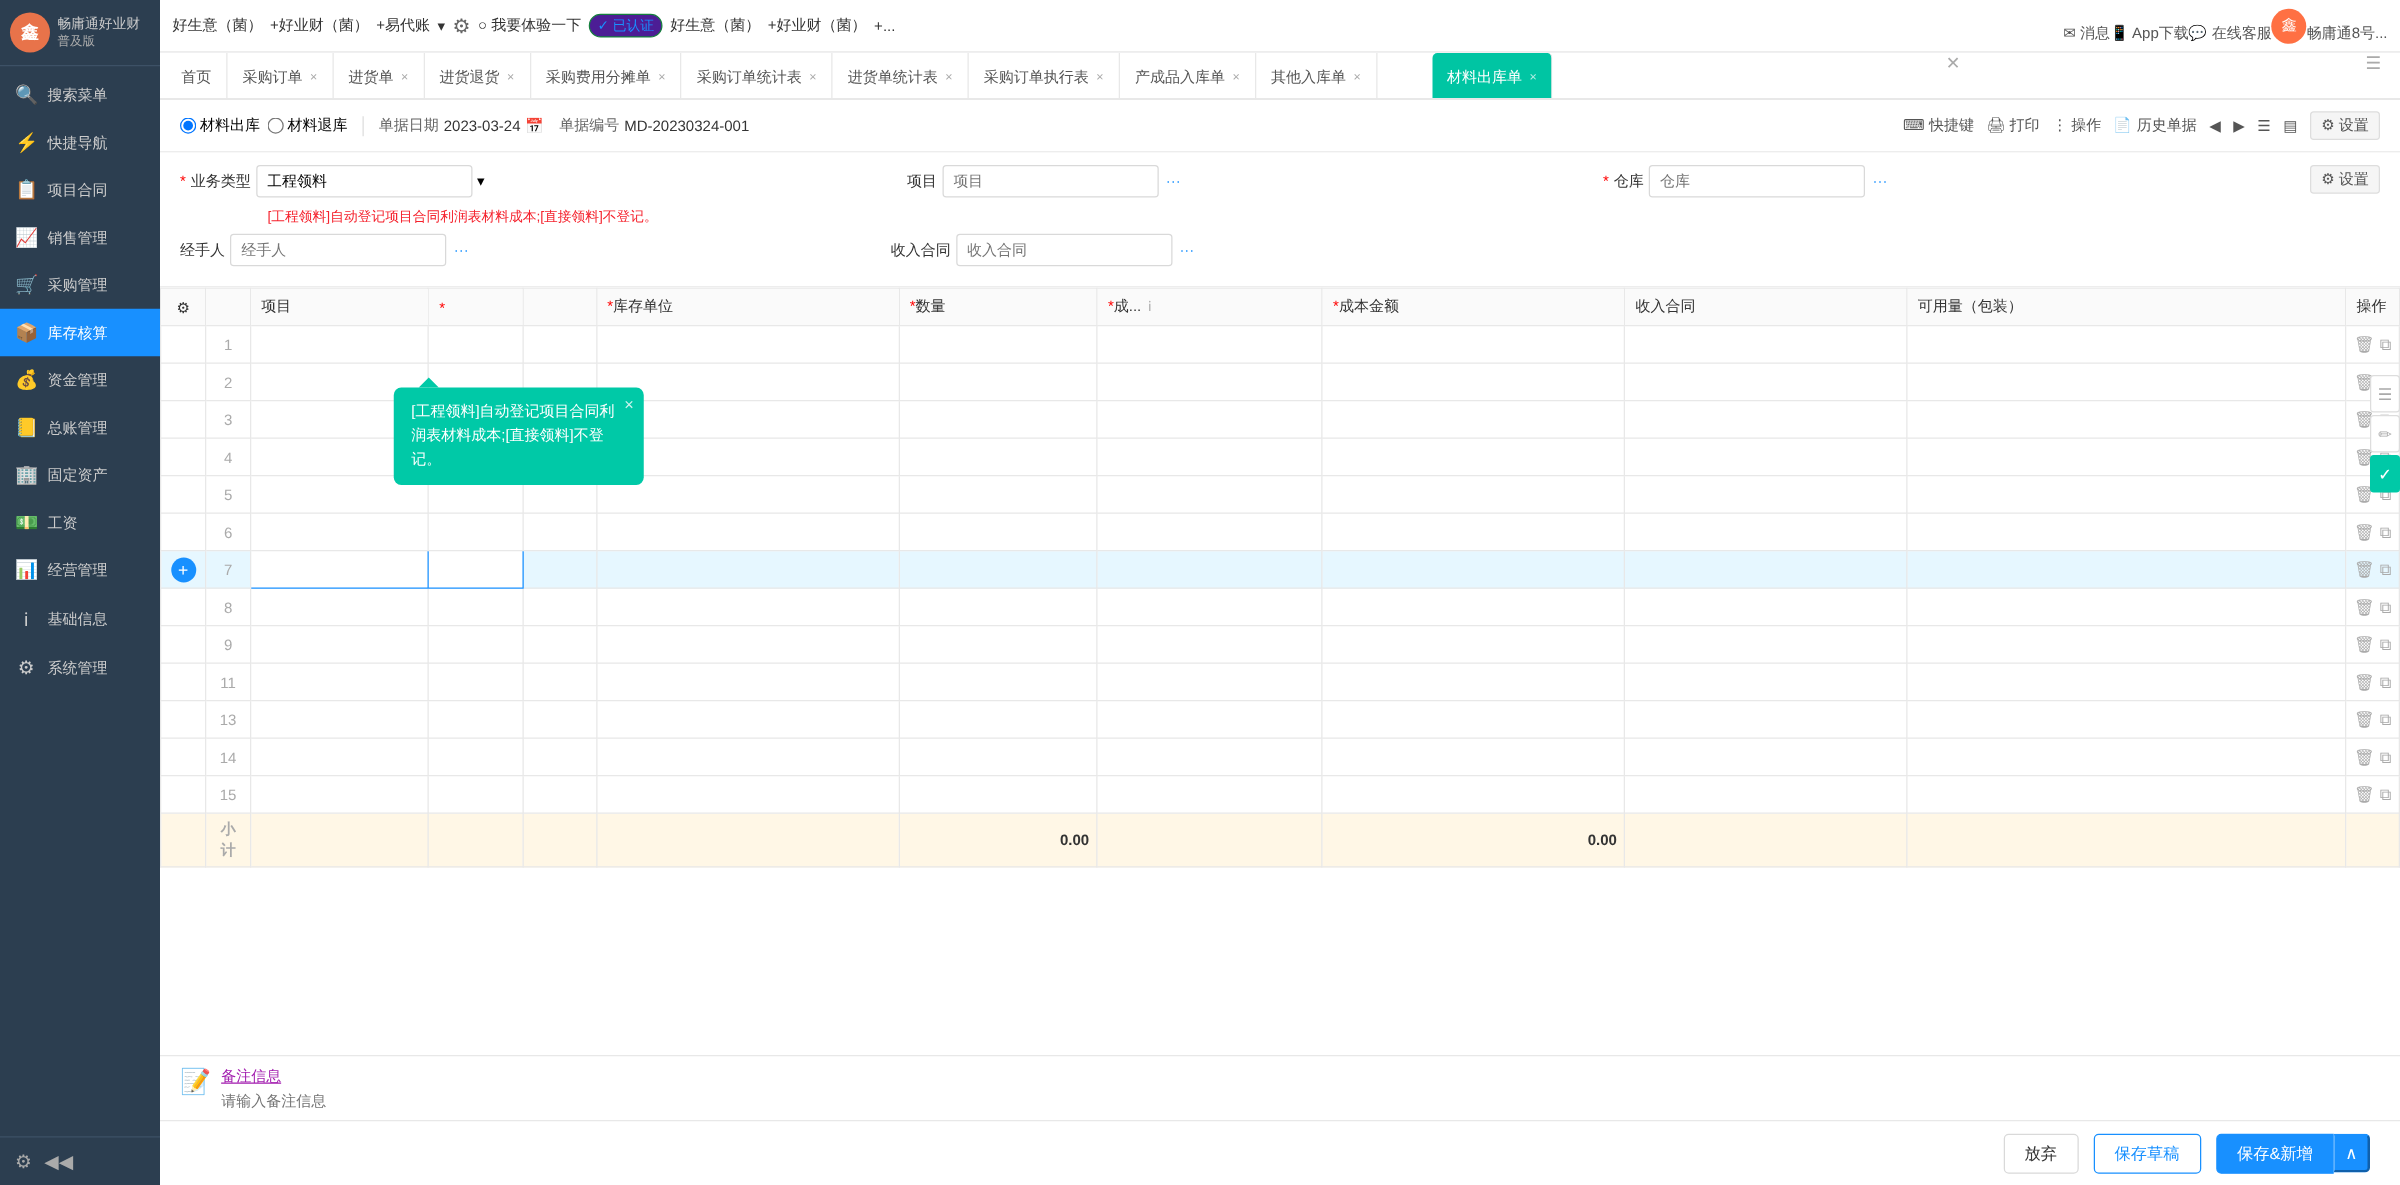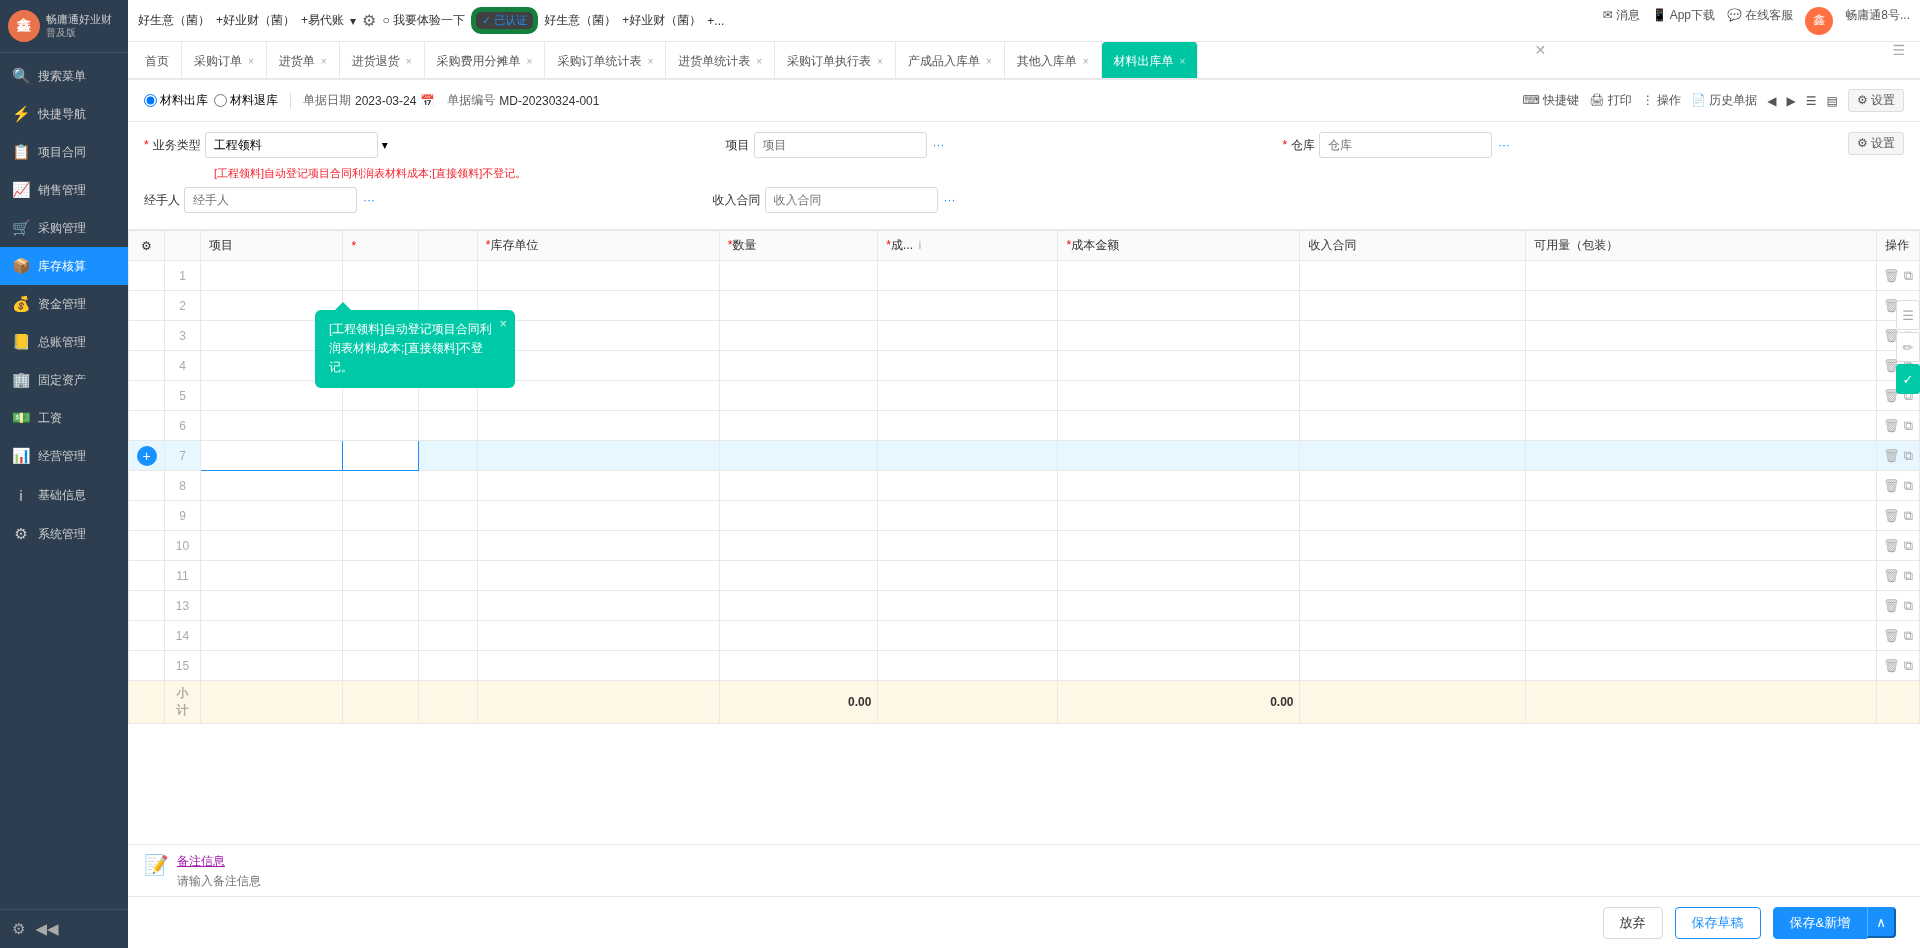--- a/index.html
+++ b/index.html
@@ -55,22 +55,22 @@
       background: #fff;
       height: 42px;
       display: flex; align-items: center;
       padding: 0 10px;
       border-bottom: 1px solid #e8e8e8;
       gap: 8px;
       flex-shrink: 0;
     }
     .topbar-nav { display: flex; align-items: center; gap: 6px; flex: 1; font-size: 12px; color: #333; text-align: center; }
     .topbar-link { color: #333; cursor: pointer; white-space: nowrap; }
-    .topbar-certified { background: #404040; border: 5px solid #15803d; color: #1890ff; padding: 1px 6px; border-radius: 10px; font-size: 11px; }
-    .topbar-right { display: flex; align-items: flex-start; gap: 12px; font-size: 12px; color: #555; flex-shrink: 0; }
+    .topbar-certified { background: #4c1d95; border: 1px solid #15803d; color: #1890ff; padding: 1px 6px; border-radius: 10px; font-size: 11px; }
+    .topbar-right { display: flex; align-items: flex-end; gap: 0; font-size: 12px; color: #555; flex-shrink: 0; }
     .topbar-right span { cursor: pointer; }
     .topbar-settings { font-size: 16px; cursor: pointer; color: #666; }
     .avatar { width: 28px; height: 28px; border-radius: 50%; background: #ff7043; display: flex; align-items: center; justify-content: center; color: #fff; font-size: 12px; }
 
     
     .tabsbar {
       background: #fff;
       height: 38px;
       display: flex; align-items: flex-start;
       border-bottom: 2px solid #e8e8e8;
@@ -84,21 +84,21 @@
       padding: 0 12px;
       height: 38px;
       border-right: 1px solid #e8e8e8;
       cursor: pointer;
       white-space: nowrap;
       font-size: 12px;
       color: #555;
       flex-shrink: 0;
     }
     .tab .tab-close { color: #aaa; font-size: 10px; margin-left: 2px; }
-    .tab.active-green { background: #00c5a3; color: #fff; border-radius: 4px 4px 0 0; }
+    .tab.active-green { background: #00c5a3; color: #fff; border-radius: 4px 4px 0 0; margin-left: 44px; }
     .tab.active-green .tab-close { color: rgba(255,255,255,0.7); }
     .tabs-close-btn { margin-left: auto; padding: 0 10px; color: #aaa; cursor: pointer; font-size: 14px; }
 
     
     .toolbar {
       background: #fff;
       height: 42px;
       display: flex; align-items: center;
       padding: 0 16px;
       border-bottom: 1px solid #e8e8e8;
@@ -678,39 +678,20 @@
             <td></td>
             <td class="icon-col">
               <div class="action-icons">
                 <span class="action-icon">🗑</span>
                 <span class="action-icon">⧉</span>
               </div>
             </td>
           </tr>
           <tr>
             <td class="icon-col"></td>
-            <td class="row-num">10</td>
-            <td></td>
-            <td></td>
-            <td></td>
-            <td></td>
-            <td></td>
-            <td></td>
-            <td></td>
-            <td></td>
-            <td></td>
-            <td class="icon-col">
-              <div class="action-icons">
-                <span class="action-icon">🗑</span>
-                <span class="action-icon">⧉</span>
-              </div>
-            </td>
-          </tr>
-          <tr>
-            <td class="icon-col"></td>
             <td class="row-num">11</td>
             <td></td>
             <td></td>
             <td></td>
             <td></td>
             <td></td>
             <td></td>
             <td></td>
             <td></td>
             <td></td>

